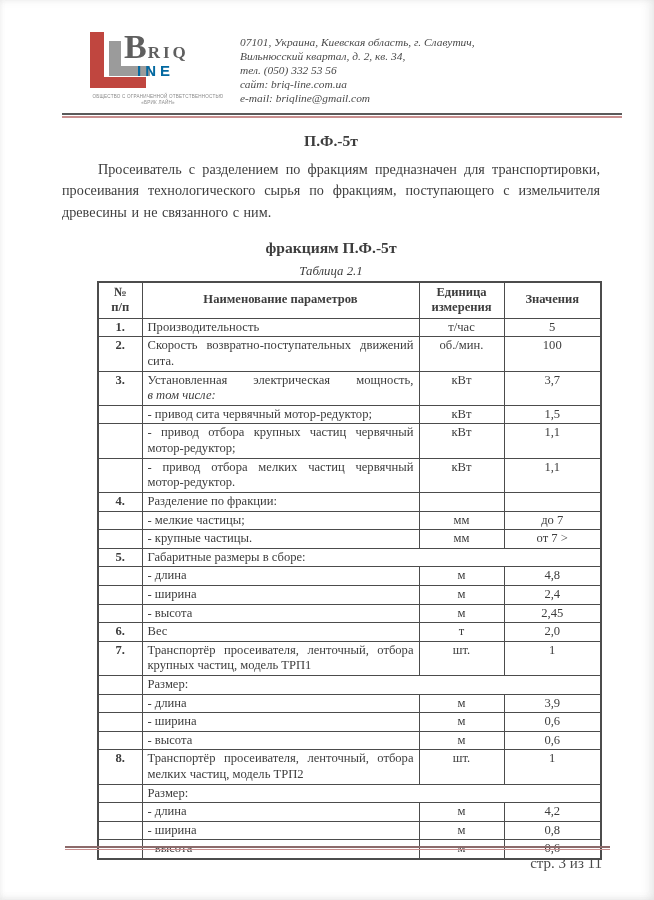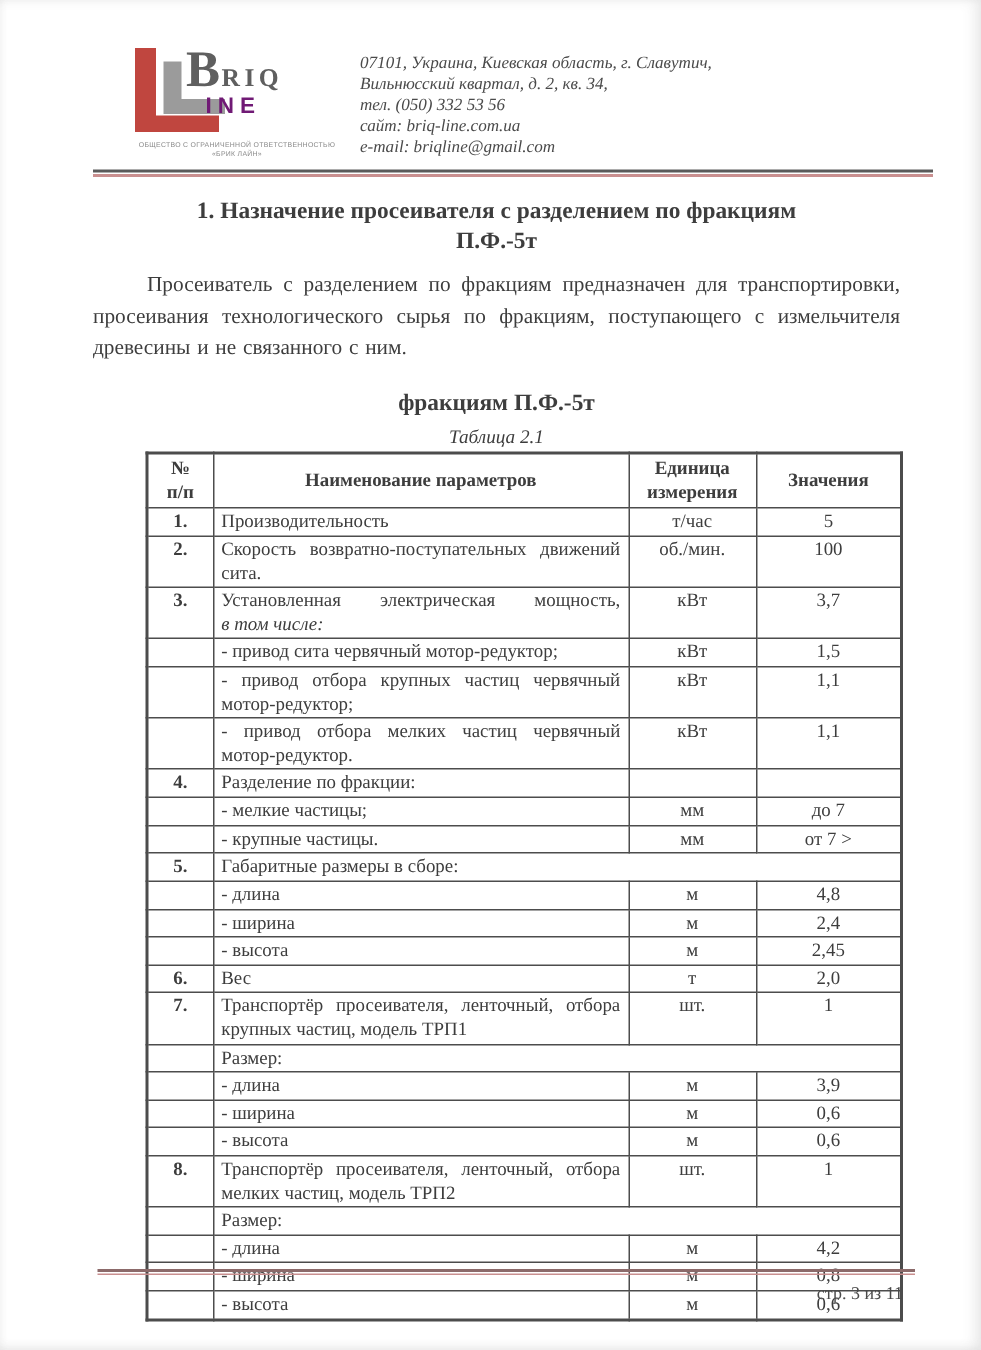--- a/index.html
+++ b/index.html
@@ -17,21 +17,21 @@
   .logo-wrap{width:148px;flex:0 0 148px;}
   .logo{position:relative;width:142px;height:60px;}
   .logo svg{position:absolute;left:0;top:0;}
   .l-gray{fill:var(--logo-gray,#9b9b9b);}
   .l-red{fill:var(--logo-red,#c0463f);}
   .logo-text{position:absolute;left:40px;top:0;width:100px;color:#5f5f5f;}
   .logo-briq{font-family:"Liberation Serif",serif;font-weight:bold;letter-spacing:1px;}
   .logo-briq .bigB{font-size:34px;line-height:34px;}
   .logo-briq .rest{font-size:17px;letter-spacing:3px;font-family:Liberation Serif, serif;}
   .logo-line{font-family:"Liberation Sans",sans-serif;font-weight:bold;font-size:15px;
-    letter-spacing:4px;color:#701a75;margin:-2px 0 0 13px;}
+    letter-spacing:4px;color:#0369a1;margin:-2px 0 0 13px;}
   .company-tiny{margin-top:4px;text-align:center;width:148px;
     font-family:"Liberation Sans",sans-serif;font-size:4.6px;line-height:1.25;
     color:#8a8a8a;letter-spacing:.2px;white-space:nowrap;}
   .address{margin-left:8px;padding-top:6px;font-style:italic;font-size:11.4px;
     line-height:1.22;color:#4a4a4a;}
   .rule{margin:7px 32px 0 62px;}
   .rule .dark{height:2px;background:#5a5a5a;}
   .rule .red{height:2px;background:var(--rule-red,#c98f8f);margin-top:1px;}
   .rule.footer-rule .dark{background:#8c6a6a;height:1.5px;}
   .rule.footer-rule .red{height:1.8px;}
@@ -50,21 +50,21 @@
   th.h-num{white-space:pre-line;}
   col.num{width:44px;} col.name{width:277px;} col.unit{width:85px;} col.val{width:97px;}
   td.c-num{text-align:center;font-weight:bold;}
   td.c-name{text-align:justify;}
   td.c-unit,td.c-val{text-align:center;}
   td .it{font-style:italic;}
   td .just-line{text-align:justify;text-align-last:justify;}
   
   .footer{position:absolute;left:3px;right:0;top:846px;}
   .footer .rule{margin:0 44px 0 62px;}
-  .footer-text{margin:5px 52px 0 0;text-align:right;font-size:12px;color:#4a4a4a;}
+  .footer-text{margin:5px 52px 0 0;text-align:right;font-size:15px;color:#4a4a4a;}
 </style>
 </head>
 <body style="--logo-red: #c0463f; --logo-gray: #9b9b9b; --rule-red: #c98f8f; --border: #4c4c4c; --ink: #3d3d3d;">
 
 <div class="scan-edges"></div>
 
 <div class="letterhead">
   <div class="logo-wrap">
     <div class="logo">
       <svg width="70" height="60" viewBox="0 0 70 60">
@@ -92,21 +92,20 @@
   </div>
 </div>
 
 <div class="rule">
   <div class="dark"></div>
   <div class="red"></div>
 </div>
 
 <div class="content">
   <div class="sec-title">
-    <div>1. Назначение просеивателя с разделением по фракциям</div>
     <div>П.Ф.-5т</div>
   </div>
   <div class="para">Просеиватель с разделением по фракциям предназначен для транспортировки, просеивания технологического сырья по фракциям, поступающего с измельчителя древесины и не связанного с ним.</div>
 
   <div class="sec-title sec2">
     <div>фракциям П.Ф.-5т</div>
   </div>
   <div class="tbl-caption">Таблица 2.1</div>
 
   <table class="spec">

